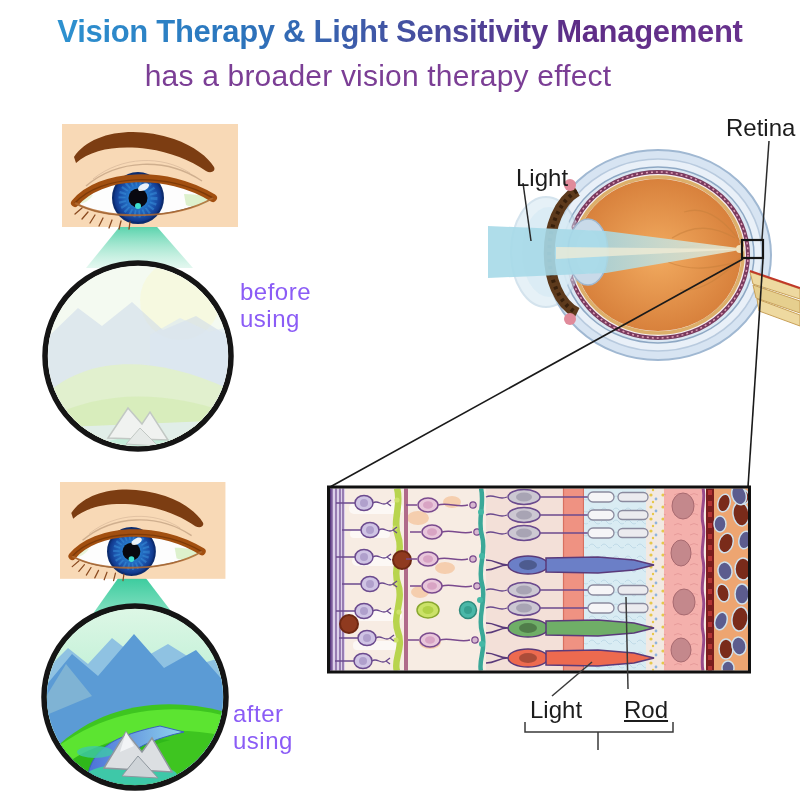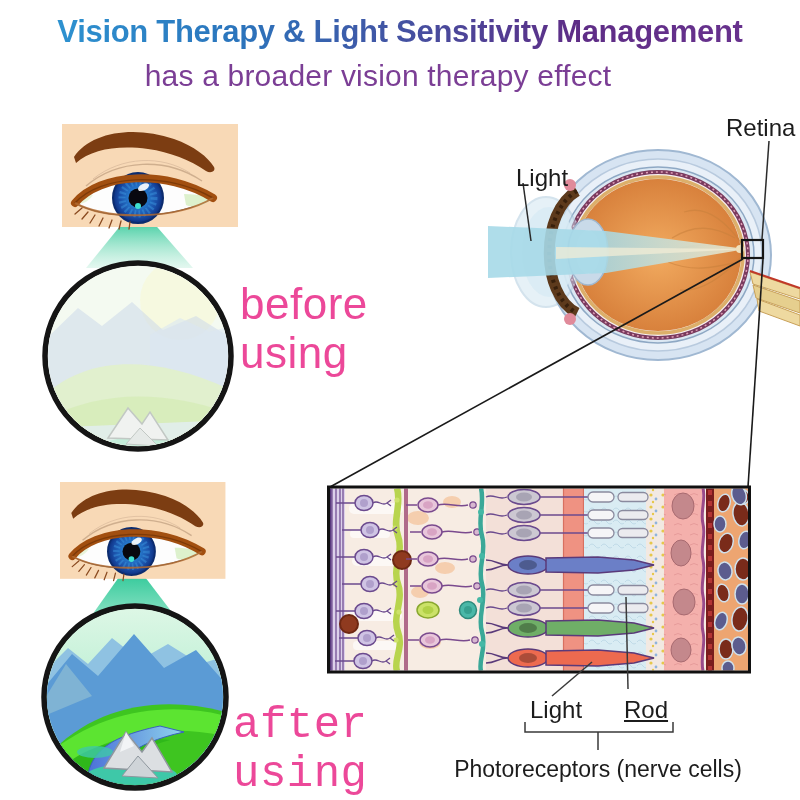--- a/index.html
+++ b/index.html
@@ -6,24 +6,24 @@
   .canvas{position:relative;width:800px;height:800px;background:#ffffff;overflow:hidden;
           font-family:"Liberation Sans",sans-serif;}
   svg.art{position:absolute;left:0;top:0;}
   .title{position:absolute;top:14px;left:0;width:800px;text-align:center;
          font-size:31px;font-weight:bold;letter-spacing:-0.3px;
          background:linear-gradient(90deg,#2E9BD6 0%,#2B74BC 30%,#5E2D86 72%,#6B3390 100%);
          -webkit-background-clip:text;background-clip:text;
          color:#5E2D86;-webkit-text-fill-color:transparent;}
   .subtitle{position:absolute;top:59px;left:0;width:756px;text-align:center;
             font-size:30px;font-weight:500;color:#7B3E95;letter-spacing:0.2px;}
-  .cmp-label{position:absolute;font-size:44px;font-weight:500;color:#ec4899;
+  .cmp-label{position:absolute;font-size:24px;font-weight:500;color:#8b5cf6;
              line-height:1.12;white-space:pre-line;letter-spacing:0.5px;}
   .before-pos{left:240px;top:279px;}
-  .after-pos{left:233px;top:701px;font-family:Liberation Mono, monospace;}
+  .after-pos{left:233px;top:701px;}
   .dg-label{position:absolute;font-size:24px;color:#1c1c1c;}
   .light-pos{left:516px;top:140px;margin-top:24px;}
   .retina-pos{left:726px;top:114px;}
   .cone-pos{left:530px;top:696px;}
   .rod-pos{left:624px;top:696px;text-decoration:underline;}
   .ph-label{position:absolute;left:448px;top:756px;width:300px;text-align:center;
             font-size:23px;color:#1c1c1c;}
 </style>
 </head>
 <body>
@@ -374,15 +374,14 @@
 <div class="title">Vision Therapy &amp; Light Sensitivity Management</div>
 <div class="subtitle">has a broader vision therapy effect</div>
 <div class="cmp-label before-pos">before
 using</div>
 <div class="cmp-label after-pos">after
 using</div>
 <div class="dg-label light-pos">Light</div>
 <div class="dg-label retina-pos">Retina</div>
 <div class="dg-label cone-pos">Light</div>
 <div class="dg-label rod-pos">Rod</div>
-<div class="ph-label">Photoreceptors (nerve cells)</div>
 
 </div>
 
 </body></html>

